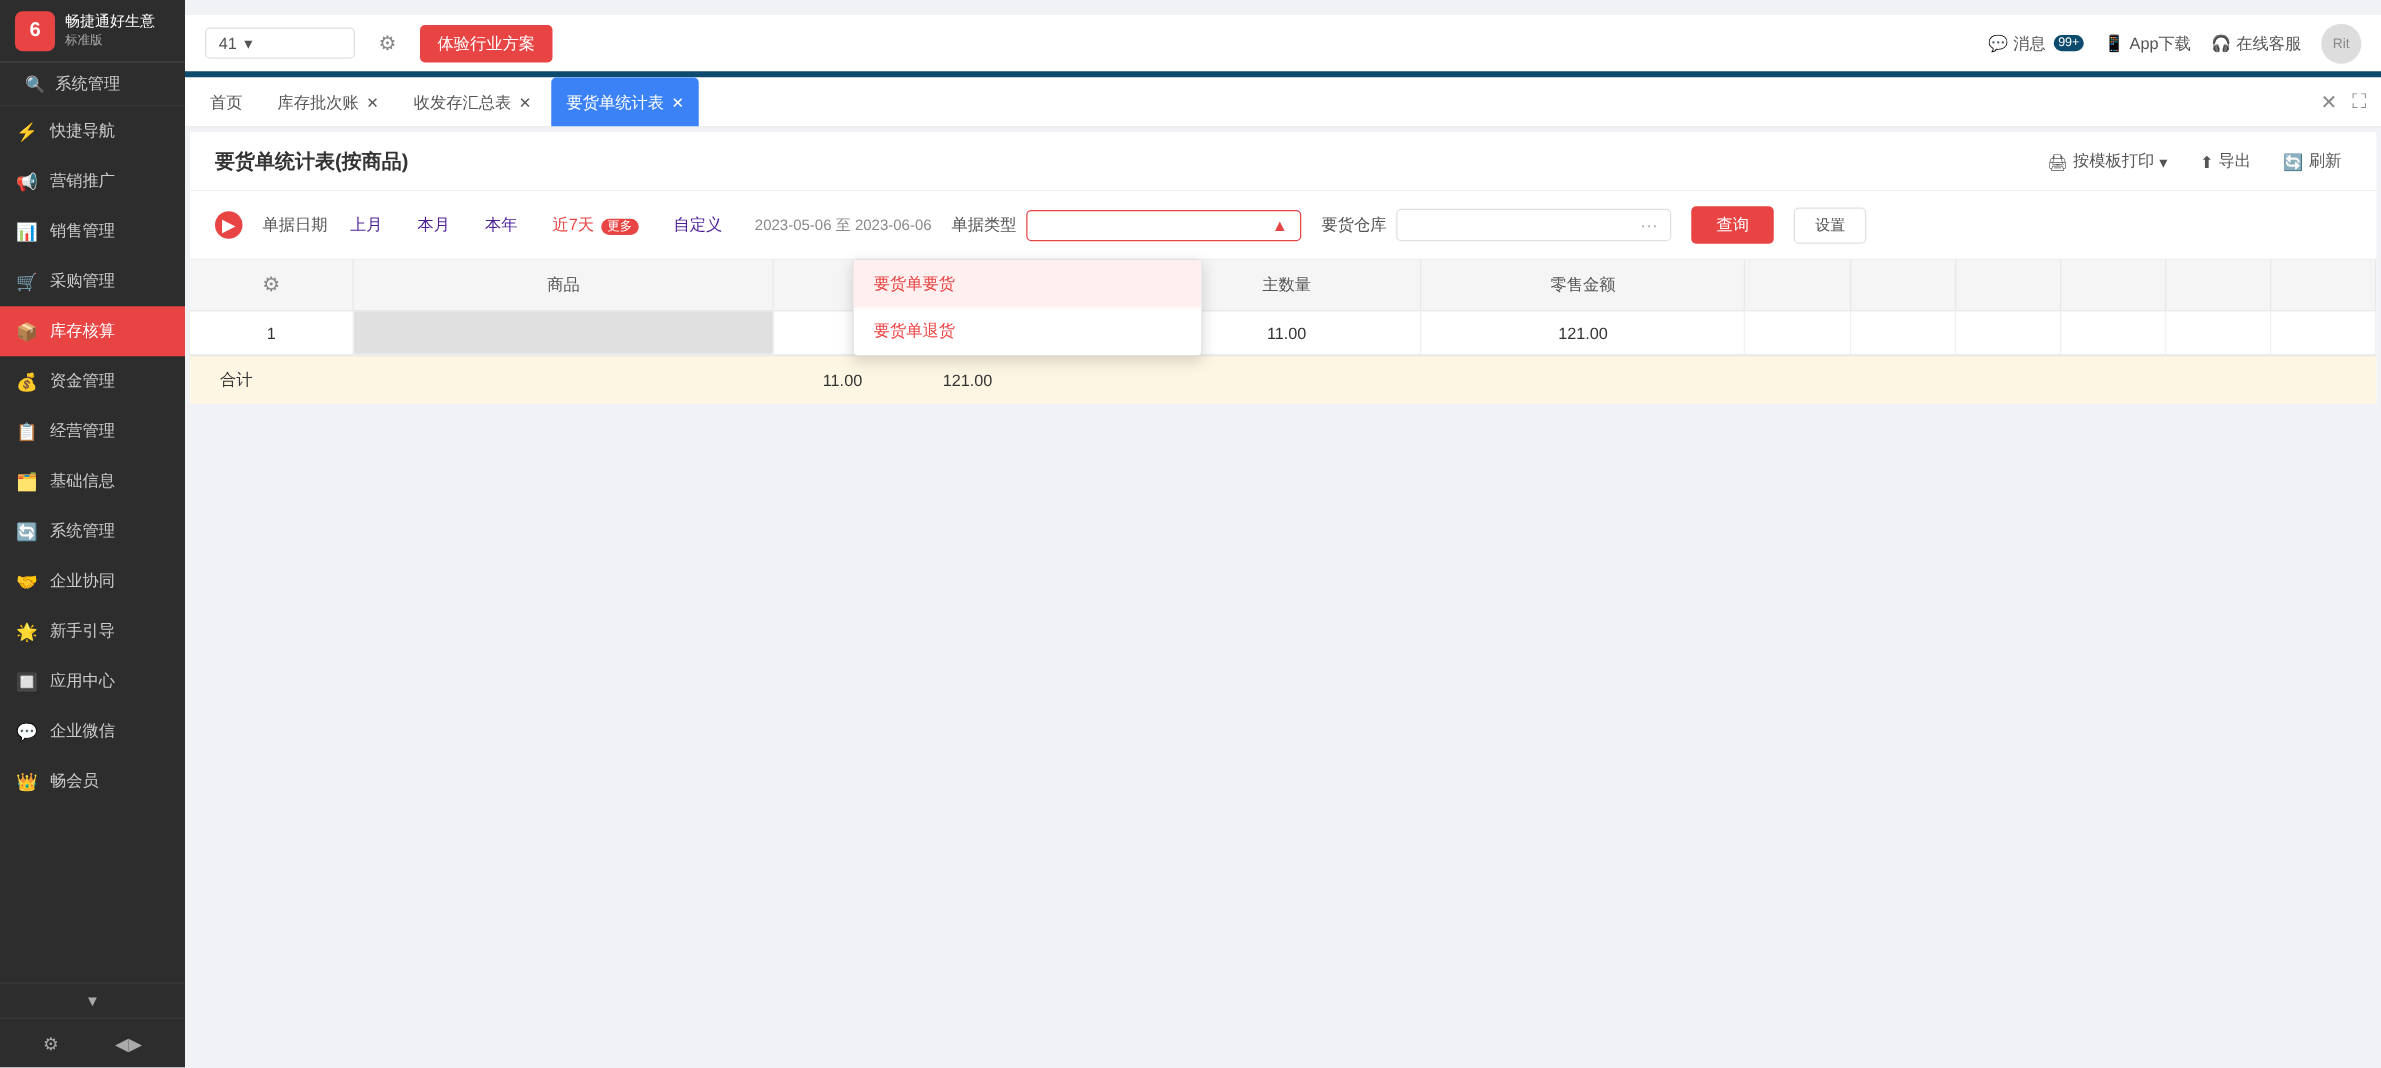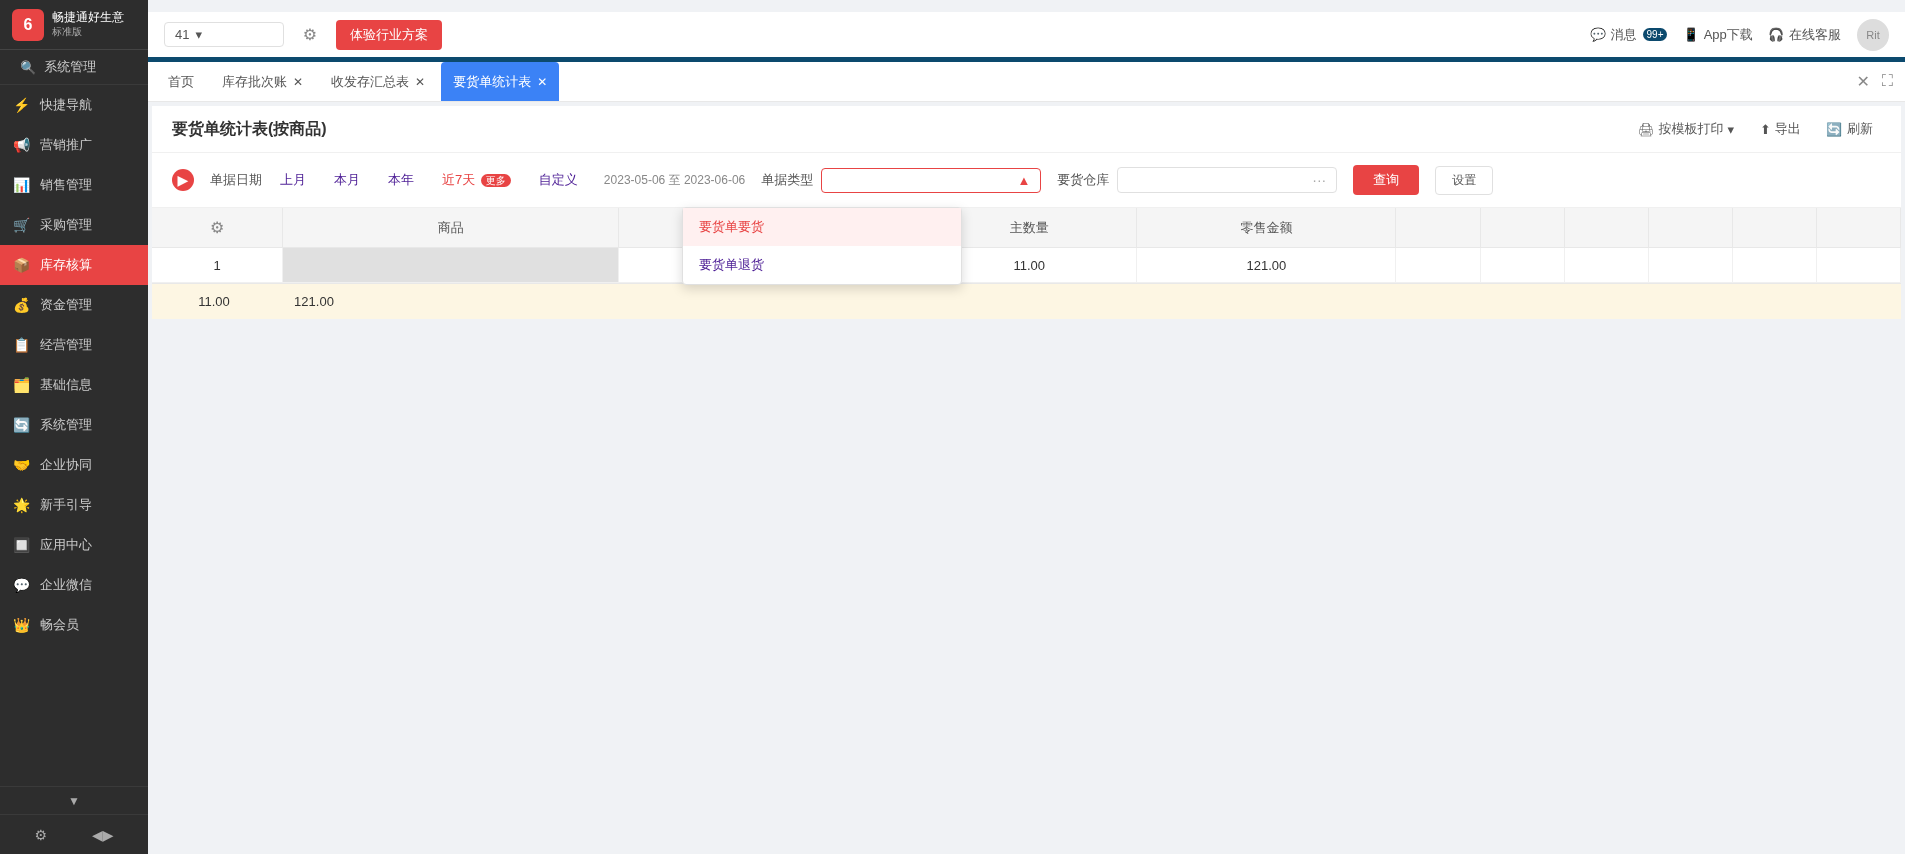--- a/index.html
+++ b/index.html
@@ -205,21 +205,21 @@
       top: 100%;
       left: 530px;
       z-index: 1000;
       background: #fff;
       border: 1px solid #e0e0e0;
       border-radius: 4px;
       box-shadow: 0 4px 12px rgba(0,0,0,0.15);
       min-width: 280px;
     }
     .dropdown-item {
-      padding: 10px 16px; cursor: pointer; font-size: 13px; color: #4c1d95;
+      padding: 10px 16px; cursor: pointer; font-size: 13px; color: #ef4444;
     }
     .dropdown-item.selected { background: #fff0f0; color: #e84444; }
 
     
     .table-area { background: #fff; }
     .table-container { overflow-x: auto; }
     table { width: 100%; border-collapse: collapse; }
     thead tr { background: #f5f5f5; }
     th {
       padding: 10px 12px; text-align: center;
@@ -482,20 +482,23 @@
     <td></td>
     <td></td>
     <td></td>
     <td></td>
     <td></td>
   </tr>
               </tbody>
           </table>
         </div>
         <div class="table-footer">
+          <div class="footer-label" style="width:460px;">
+            <span>合计</span>
+          </div>
           <div class="footer-value">11.00</div>
           <div class="footer-value">121.00</div>
         </div>
       </div>
 
     </div>
   </div>
 </div>
 
 </body></html>

